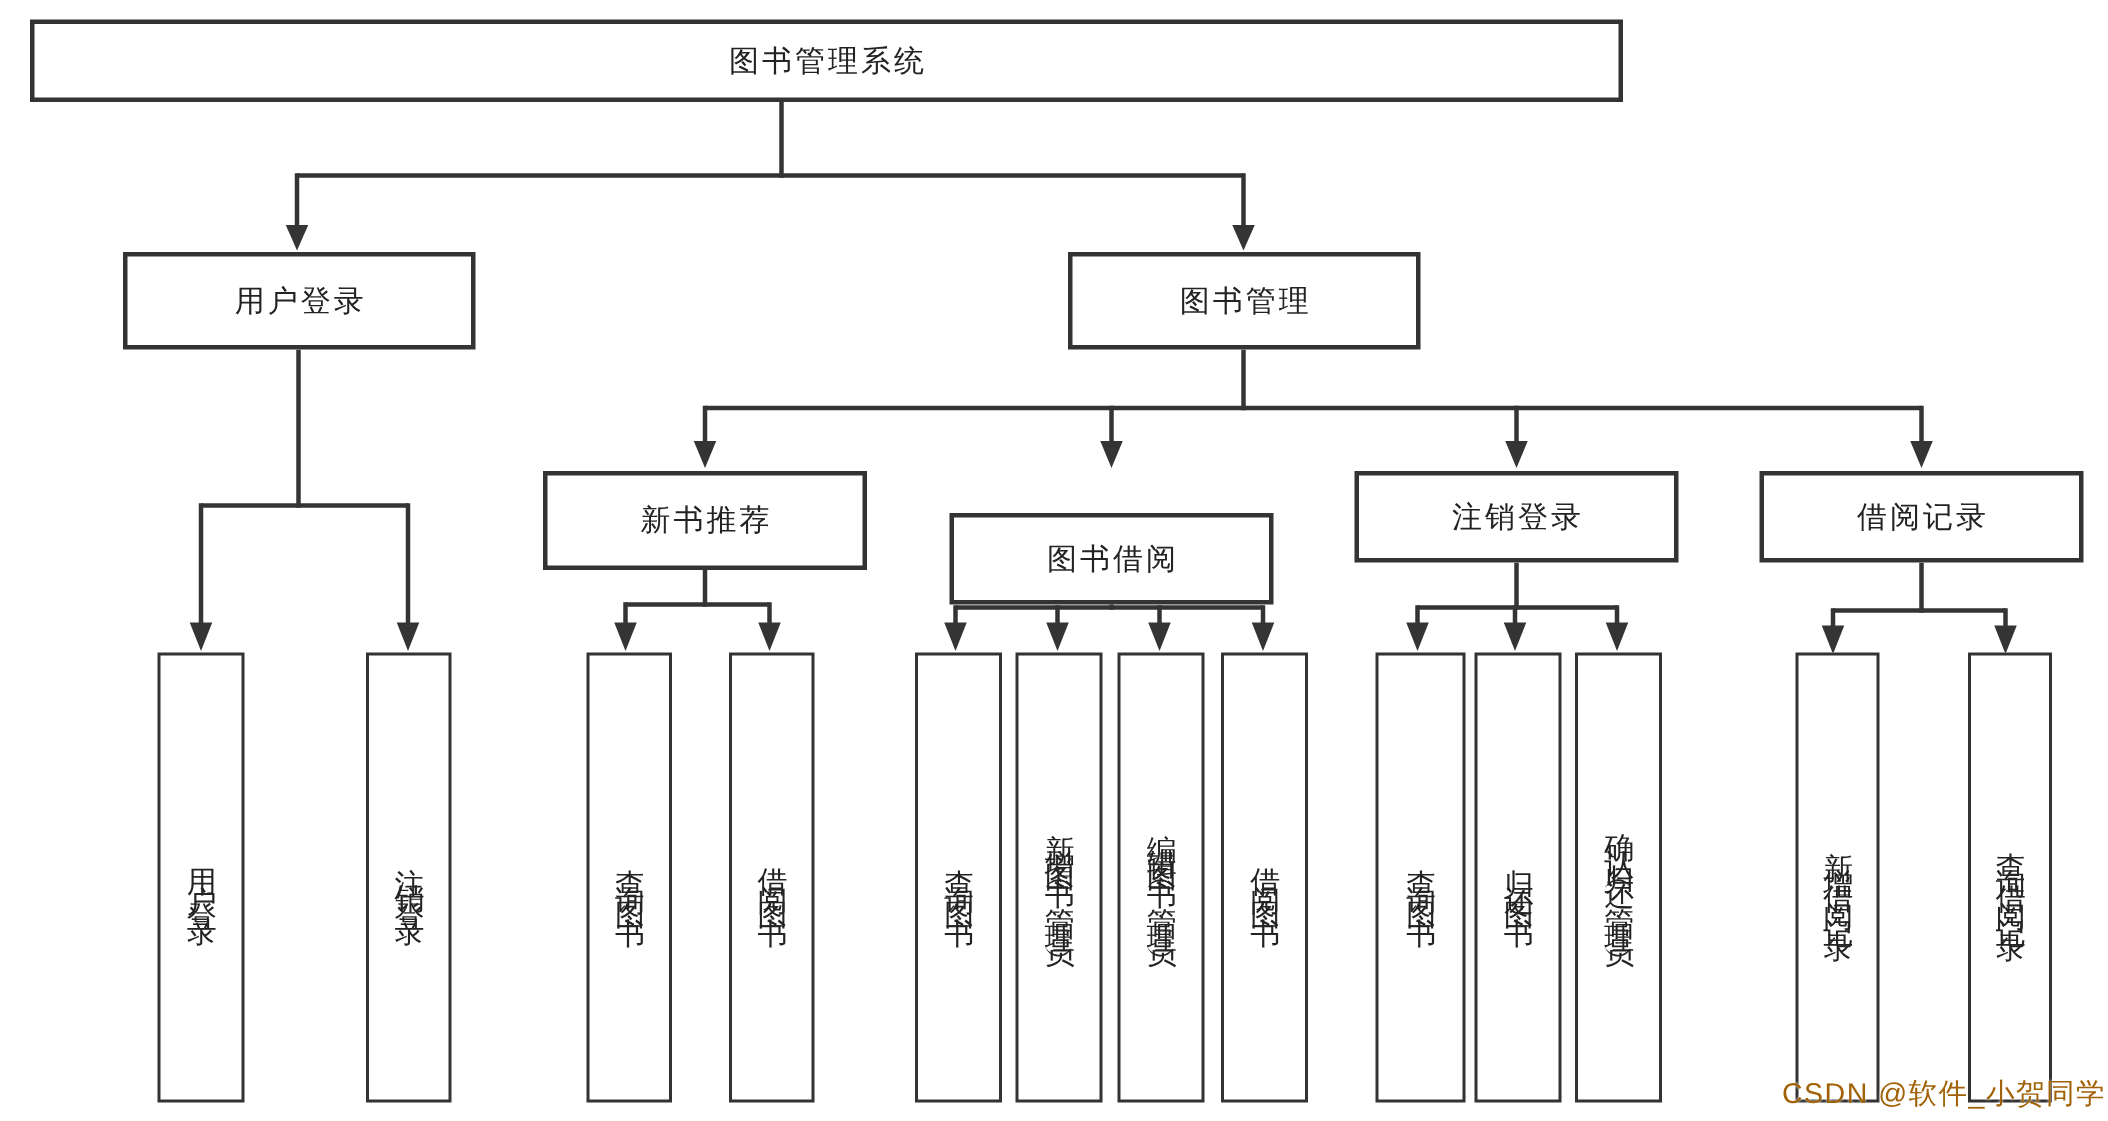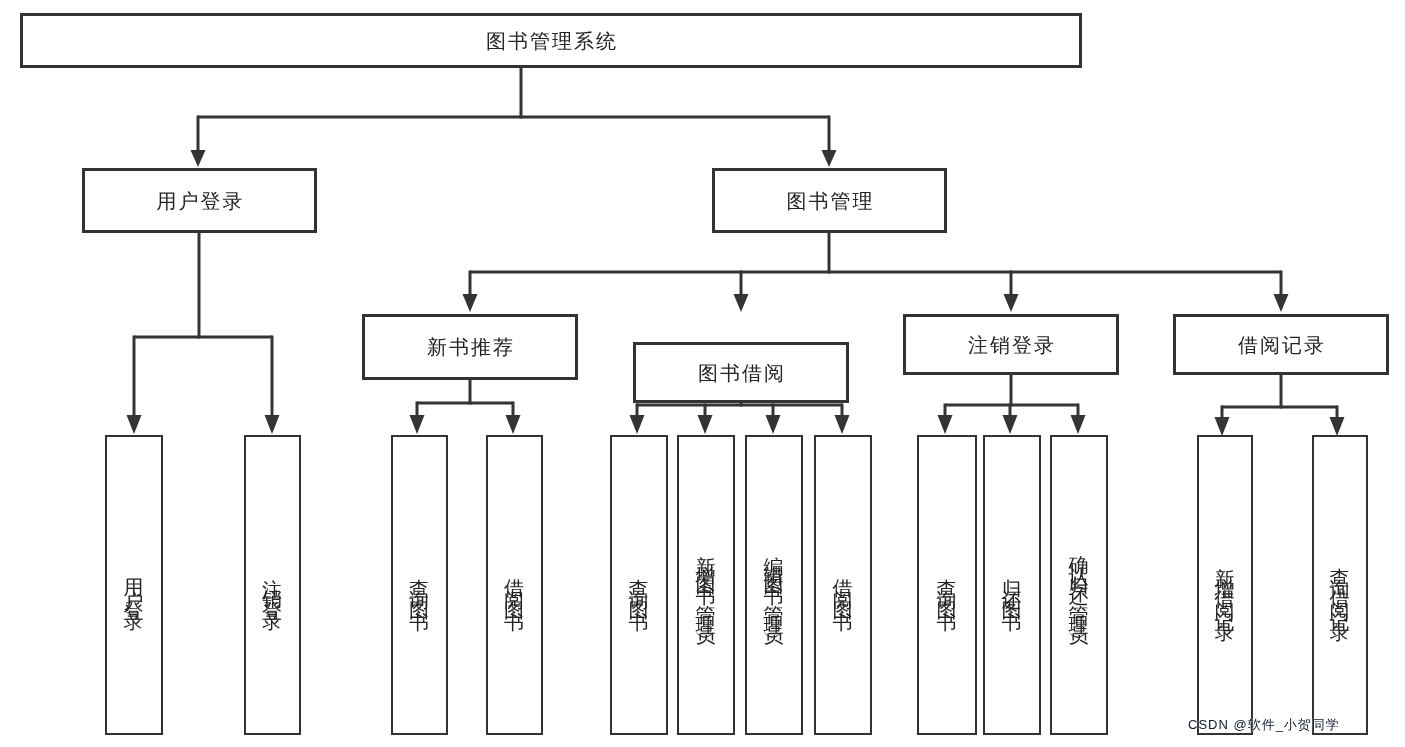--- a/index.html
+++ b/index.html
@@ -20,21 +20,21 @@
     color:#232323;font-size:20px;letter-spacing:2px;padding-left:2px;
     white-space:nowrap;line-height:1;
   }
   .vlbl{
     color:#232323;font-size:20px;line-height:1;
     writing-mode:vertical-rl;text-orientation:mixed;letter-spacing:11px;
     white-space:nowrap;
   }
   .watermark{
     position:absolute;left:1188px;top:716px;z-index:6;
-    color:#0f172a;font-size:13px;letter-spacing:1px;white-space:nowrap;
+    color:#a16207;font-size:19px;letter-spacing:1px;white-space:nowrap;
     text-shadow:0 0 2px #ffffff;
   }
 </style>
 </head>
 <body>
 
 <div class="canvas">
 
   <svg class="wires" width="1405" height="747" viewBox="0 0 1405 747">
 

